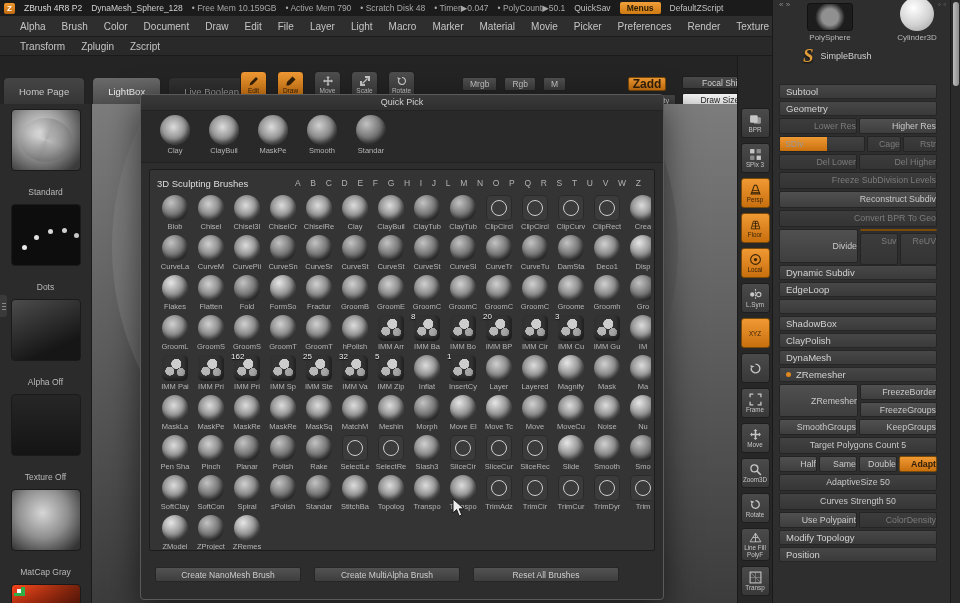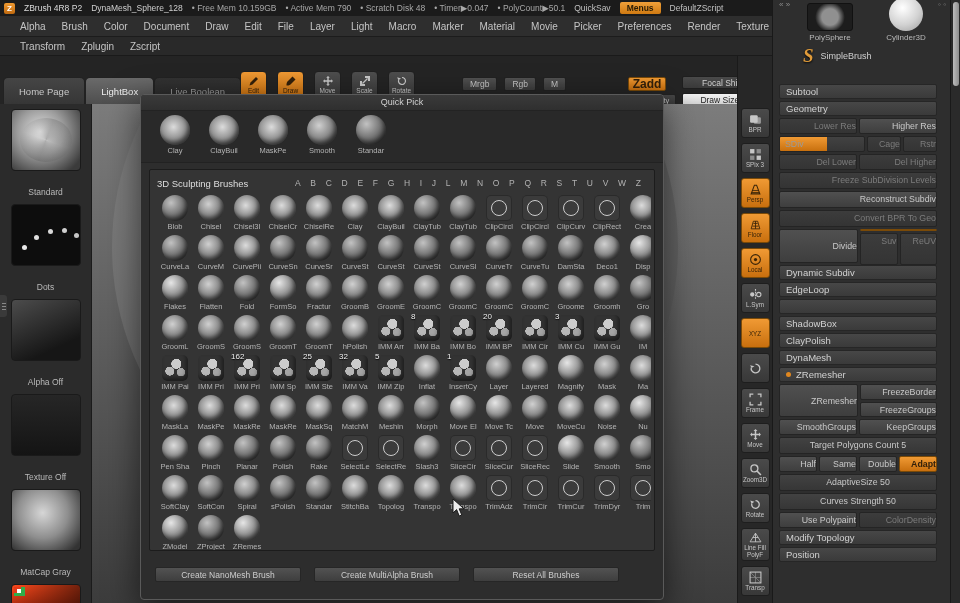--- a/index.html
+++ b/index.html
@@ -21,21 +21,21 @@
 
   
   .menubar{position:absolute;left:0;top:16px;width:778px;height:21px;background:#2e2e2e;
     border-bottom:1px solid #1c1c1c;display:flex;align-items:center;padding-left:12px;font-size:10px}
   .menubar2{position:absolute;left:0;top:37px;width:778px;height:19px;background:#292929;
     border-bottom:1px solid #1a1a1a;display:flex;align-items:center;padding-left:12px;font-size:10px}
   .menu-item{padding:2px 8px;color:#c5c5c5;cursor:default}
 
   
   .topbar{position:absolute;left:0;top:56px;width:772px;height:48px;background:#242424}
-  .tabs{position:absolute;left:3px;bottom:0;display:flex;}
+  .tabs{position:absolute;left:3px;bottom:0;display:flex;gap:7px}
   .tab{height:27px;padding:0 15px;display:flex;align-items:center;font-size:9.5px;color:#c9c9c9;
     background:linear-gradient(#454545,#363636);border:1px solid #222;border-bottom:none;border-radius:5px 5px 0 0}
   .tab.active{background:linear-gradient(#6a6a6a,#4e4e4e);color:#eee}
   .tab.dark{background:linear-gradient(#323232,#282828);color:#9a9a9a}
   .tools{position:absolute;left:240px;top:15px;display:flex;gap:10px}
   .toolbtn{width:27px;height:28px;border-radius:4px;border:1px solid #202020;
     background:linear-gradient(#4e4e4e,#3a3a3a);display:flex;flex-direction:column;align-items:center;justify-content:center;gap:1px;color:#c9c9c9}
   .toolbtn.on{background:linear-gradient(#f09a34,#c86f0e);color:#33200a}
   .ticon{width:12px;height:12px;display:block}
   .ticon svg{width:12px;height:12px;fill:currentColor;stroke:none;display:block}
@@ -135,21 +135,21 @@
   .vbtn.on{background:linear-gradient(#f09a34,#c86f0e);color:#3a2408;border-color:#7a4a08}
   .vicon{width:13px;height:13px;display:block}
   .vicon svg{width:13px;height:13px;fill:currentColor;display:block}
   .vlabel{font-size:6.3px;line-height:7px;text-align:center;white-space:pre-line}
 
   
   .tool-panel{position:absolute;left:772px;top:0;width:178px;height:603px;background:#2e2e2e;border-left:1px solid #191919}
   .panel-top{position:absolute;left:0;top:0;width:100%;height:84px}
   .chevrow{position:absolute;left:6px;right:4px;top:0;height:9px;display:flex;justify-content:space-between;
     font-size:8px;color:#8a8a8a;line-height:9px}
-  .shelf{position:absolute;left:26px;top:3px;display:flex;gap:14px}
+  .shelf{position:absolute;left:26px;top:3px;display:flex;gap:25px}
   .shelf-item{width:62px;text-align:center}
   .shelf-thumb{height:28px;display:flex;align-items:center;justify-content:center}
   .dark-sphere{width:46px;height:28px;margin:0 auto;border-radius:3px;
     background:radial-gradient(circle at 50% 50%,#909090 0 32%,#1d1d1d 58%),#1d1d1d;border:1px solid #111}
   .light-sphere{width:34px;height:34px;margin:-6px auto 0 auto;border-radius:50%;
     background:radial-gradient(circle at 40% 32%,#ffffff,#d2d2d2 55%,#9a9a9a)}
   .shelf-label{font-size:8px;color:#b9b9b9;margin-top:2px}
   .current-tool{position:absolute;left:30px;top:46px;display:flex;align-items:center;gap:7px}
   .s-icon{font-family:"Liberation Serif",serif;font-style:italic;font-weight:bold;font-size:19px;
     color:#e09b3a;text-shadow:0 1px 2px #000;line-height:19px}

